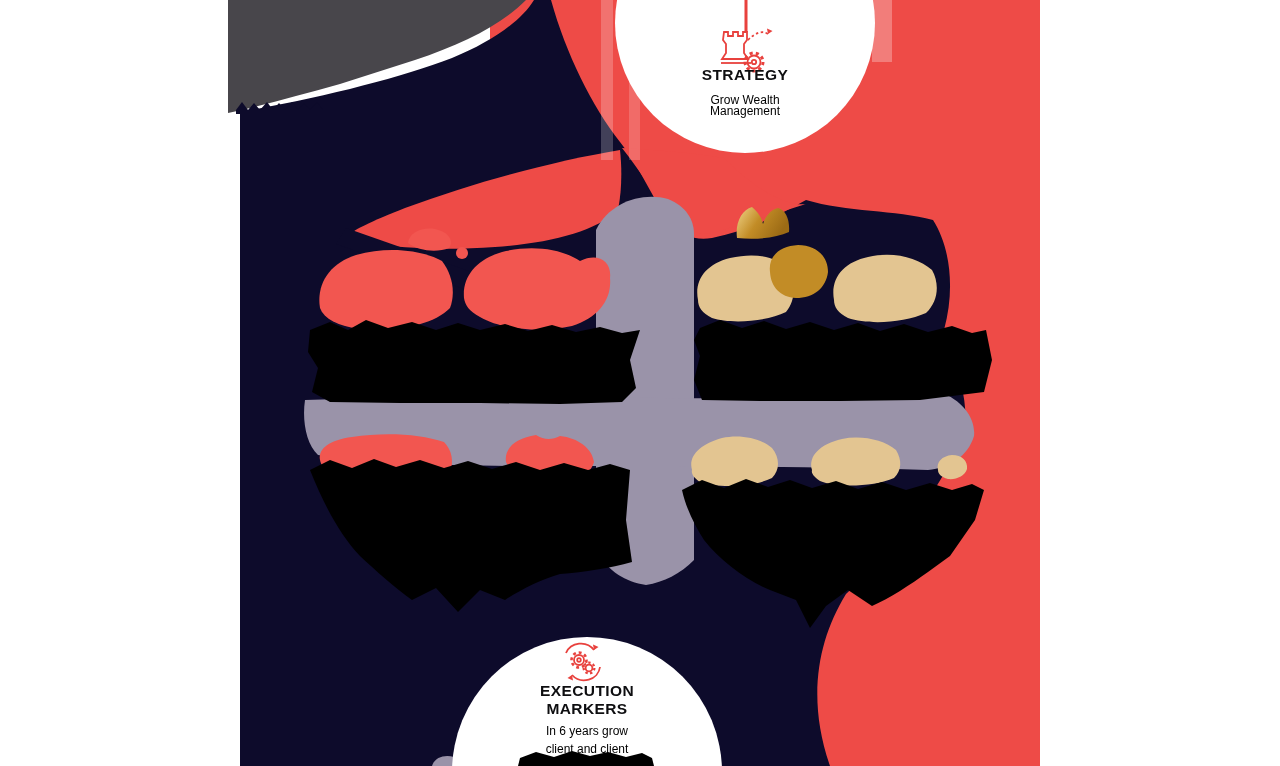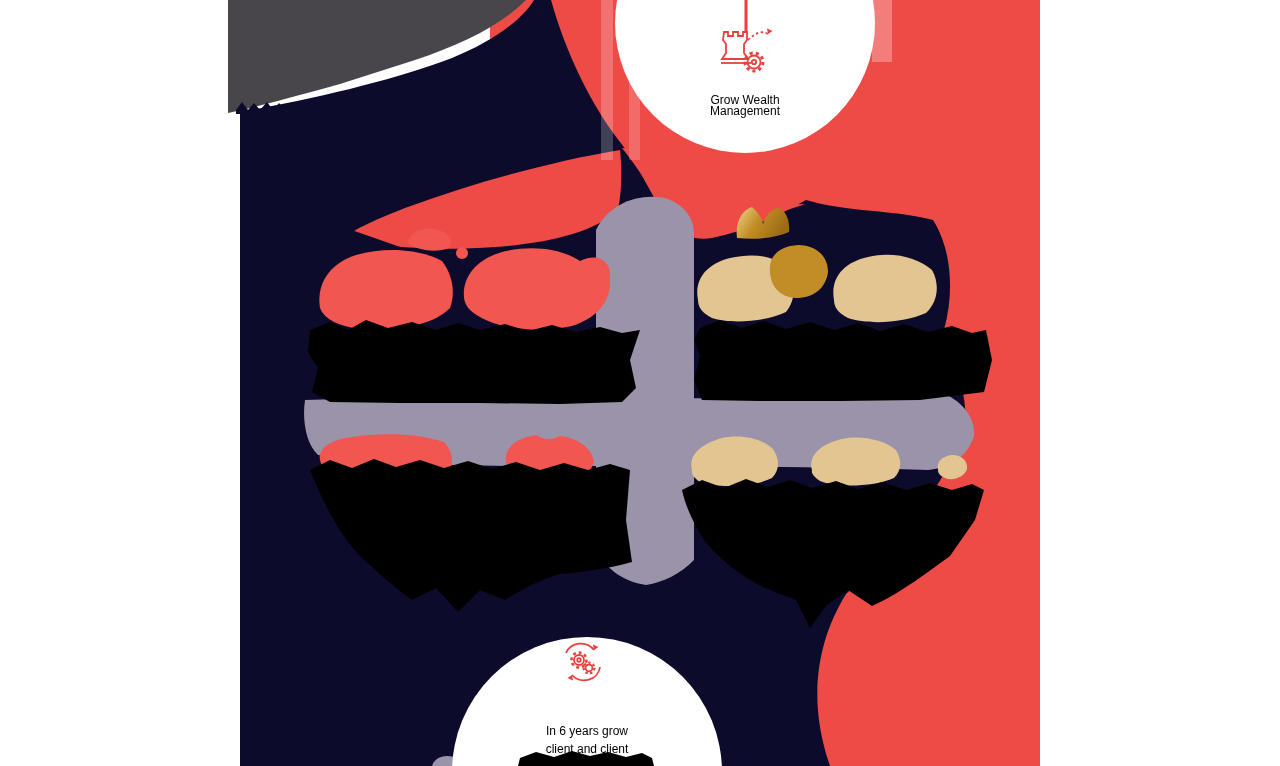--- a/index.html
+++ b/index.html
@@ -136,38 +136,41 @@
         <path d="M10,6 h4 v4 h5 v-4 h5 v4 h5 v-4 h4 v8 l-3,4 v9 l4,6 h-26 l4,-6 v-9 l-3,-4 z"></path>
         <path d="M7,37 h30"></path>
         <circle cx="40" cy="36" r="6.5"></circle>
         <circle cx="40" cy="36" r="9" stroke-width="3" stroke-dasharray="3.14 3.14"></circle>
         <circle cx="40" cy="36" r="2.2"></circle>
         <path d="M34,14 C41,7 48,4 54,8" stroke-dasharray="2.5 2.5"></path>
       </g>
       <path d="M54,8 l-1,-5.5 l5.5,2.5 z" fill="#E8413D"></path>
     </svg>
   </div>
+  <div class="txt w260 circle-title" style="left:615px;top:66px;">STRATEGY</div>
   <div class="txt w260 circle-body" style="left:615px;top:93px;">Grow Wealth</div>
   <div class="txt w260 circle-body" style="left:615px;top:104px;">Management</div>
 
   <div class="icon-wrap" style="left:556px;top:641px;">
     <svg width="54" height="42" viewBox="0 0 54 42">
       <g fill="none" stroke="#E8413D" stroke-width="1.8">
         <circle cx="23" cy="19" r="5"></circle>
         <circle cx="23" cy="19" r="7.5" stroke-width="2.6" stroke-dasharray="2.9 2.9"></circle>
         <circle cx="23" cy="19" r="1.8"></circle>
         <circle cx="33" cy="27" r="3.4"></circle>
         <circle cx="33" cy="27" r="5.4" stroke-width="2.2" stroke-dasharray="2.4 2.4"></circle>
         <path d="M10,12 A16,15 0 0 1 38,9"></path>
         <path d="M44,26 A16,15 0 0 1 16,34"></path>
       </g>
       <path d="M38,9 l-1,-5.5 l5.5,2.5 z" fill="#E8413D"></path>
       <path d="M16,34 l1,5.5 l-5.5,-2.5 z" fill="#E8413D"></path>
     </svg>
   </div>
+  <div class="txt w260 circle-title" style="left:457px;top:682px;">EXECUTION</div>
+  <div class="txt w260 circle-title" style="left:457px;top:700px;">MARKERS</div>
   <div class="txt w260 circle-body" style="left:457px;top:724px;">In 6 years grow</div>
   <div class="txt w260 circle-body" style="left:457px;top:742px;">client and client</div>
   <div class="txt w260 circle-body" style="left:457px;top:759px;">to 2-2.5x</div>
 
   <svg class="overlay" width="1280" height="766" viewBox="0 0 1280 766">
     <path d="M520,758 L536,752 L554,757 L572,751 L590,756 L608,752 L626,757
          L642,753 L652,758 L654,766 L518,766 Z" fill="#000000"></path>
   </svg>
 
 </div>

